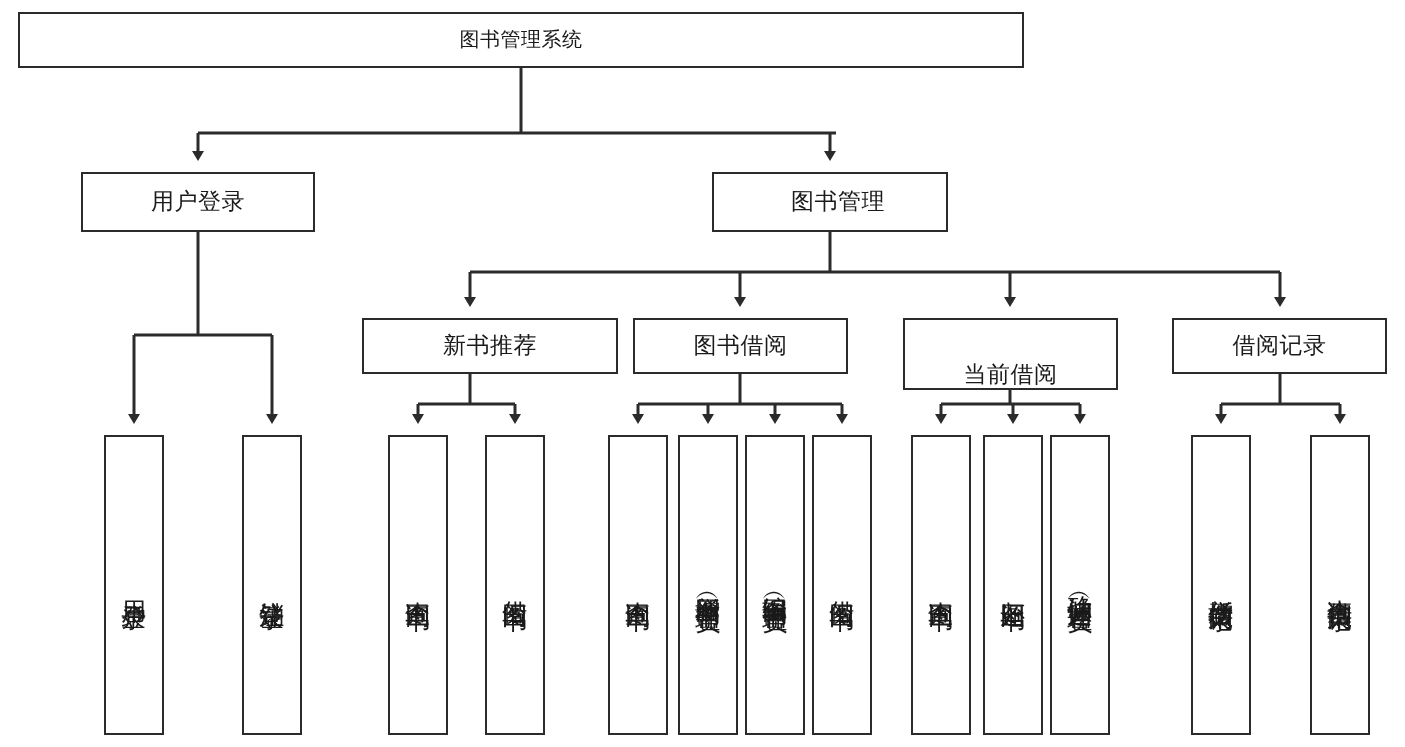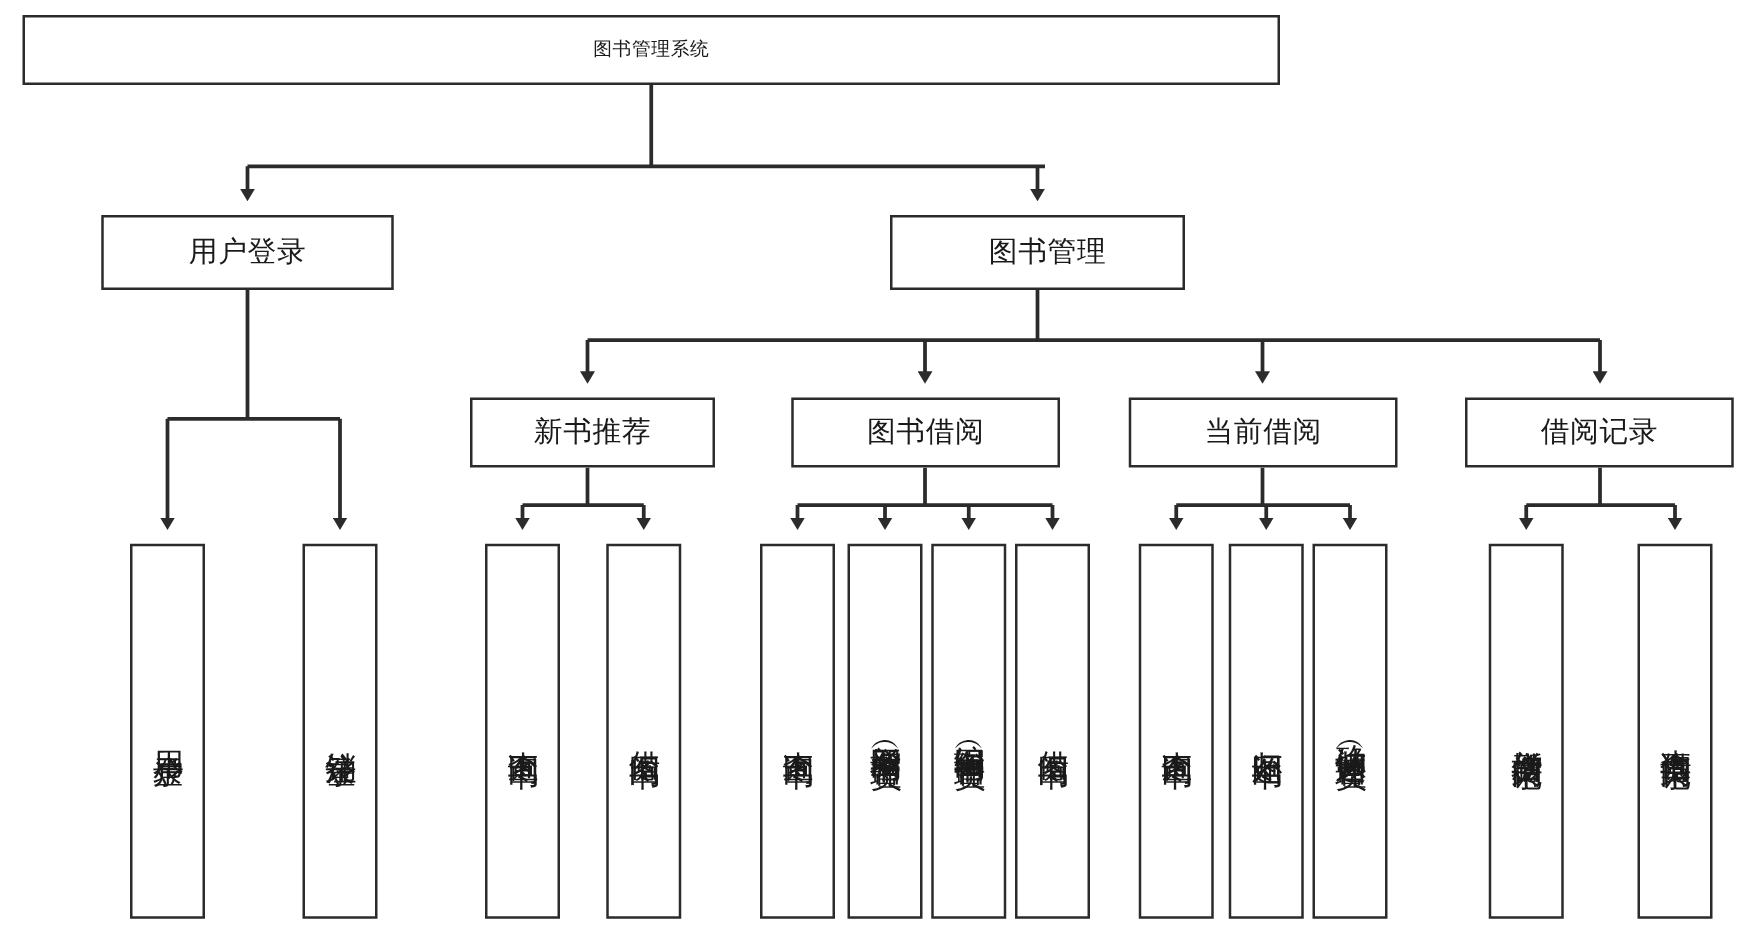--- a/index.html
+++ b/index.html
@@ -39,21 +39,21 @@
     display: block;
     text-align: center;
     line-height: 1.18;
     white-space: nowrap;
   }
   .node.horiz .lbl {
     font-size: 23px;
     letter-spacing: 0.5px;
   }
   .node.root .lbl {
-    font-size: 15px;
+    font-size: 20px;
   }
   .node.vert {
     align-items: center;
     justify-content: center;
   }
   .node.vert .lbl {
     writing-mode: vertical-rl;
     text-orientation: upright;
     font-size: 25px;
     line-height: 1.05;
@@ -132,29 +132,29 @@
   </div>
 
   <div class="node horiz" style="left:81px; top:172px; width:234px; height:60px;">
     <span class="lbl">用户登录</span>
   </div>
 
   <div class="node horiz" style="left:712px; top:172px; width:236px; height:60px;padding-left:16px;">
     <span class="lbl">图书管理</span>
   </div>
 
-  <div class="node horiz" style="left:362px; top:318px; width:196px; height:56px;margin-left:14px;">
+  <div class="node horiz" style="left:362px; top:318px; width:256px; height:56px;">
     <span class="lbl">新书推荐</span>
   </div>
 
   <div class="node horiz" style="left:633px; top:318px; width:215px; height:56px;">
     <span class="lbl">图书借阅</span>
   </div>
 
-  <div class="node horiz" style="left:903px; top:318px; width:215px; height:56px;">
+  <div class="node horiz" style="left:903px; top:318px; width:215px; height:72px;align-items:flex-end;">
     <span class="lbl">当前借阅</span>
   </div>
 
   <div class="node horiz" style="left:1172px; top:318px; width:215px; height:56px;">
     <span class="lbl">借阅记录</span>
   </div>
 
   <div class="node vert" style="left:104px; top:435px; width:60px; height:300px;">
     <span class="lbl">用户登录</span>
   </div>

